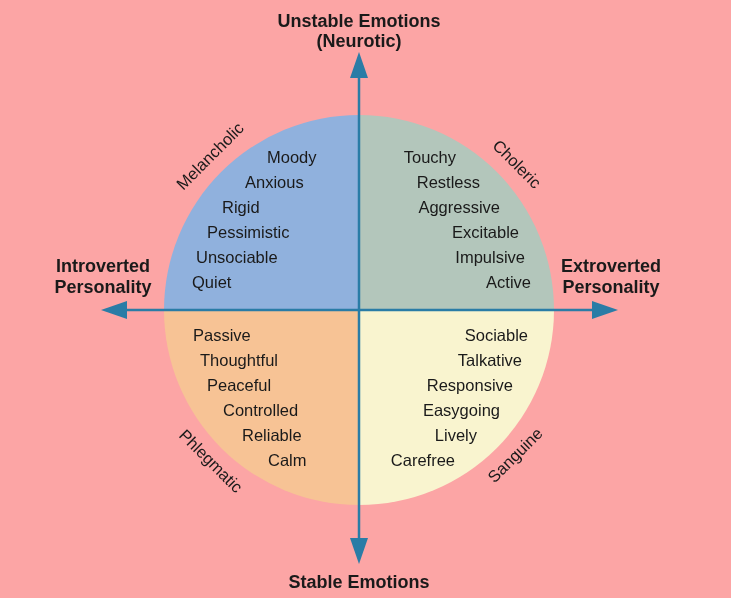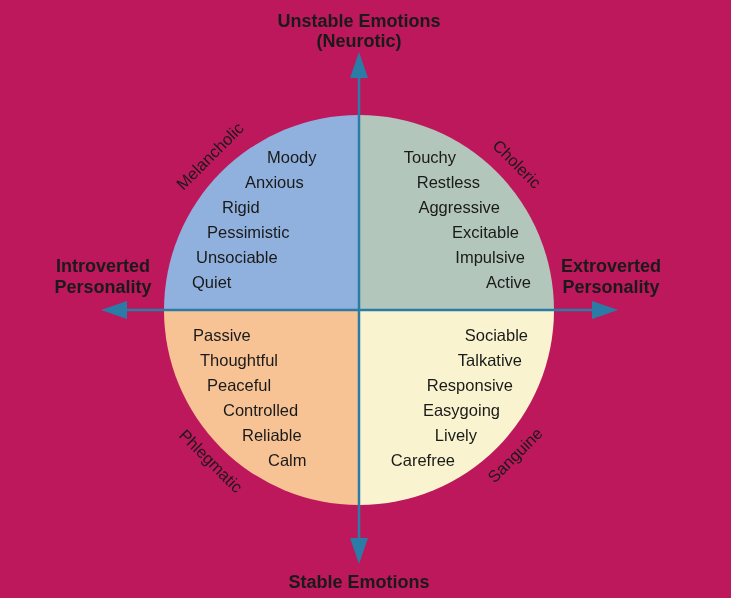--- a/index.html
+++ b/index.html
@@ -1,20 +1,20 @@
 <!DOCTYPE html>
 <html><head>
 <meta charset="utf-8">
 <style>
   html, body { margin: 0; padding: 0; background: #ffffff; }
   .stage {
     position: relative;
     width: 731px;
     height: 598px;
-    background: #be185d;
+    background: #fca5a5;
     font-family: "Liberation Sans", sans-serif;
     overflow: hidden;
   }
   svg { display: block; }
   text { fill: #1a1a1a; }
   .trait { font-size: 16.5px; }
   .quad-name { font-size: 16.5px; }
   .axis-label { font-size: 18px; font-weight: bold; }
 </style>
 </head>

